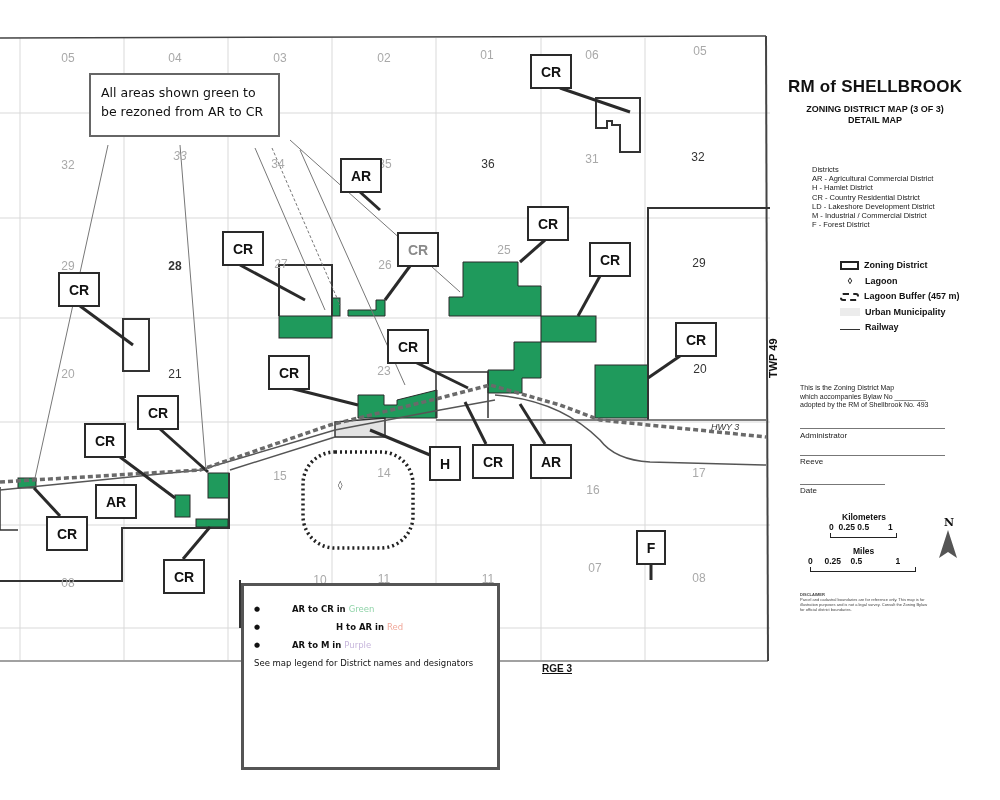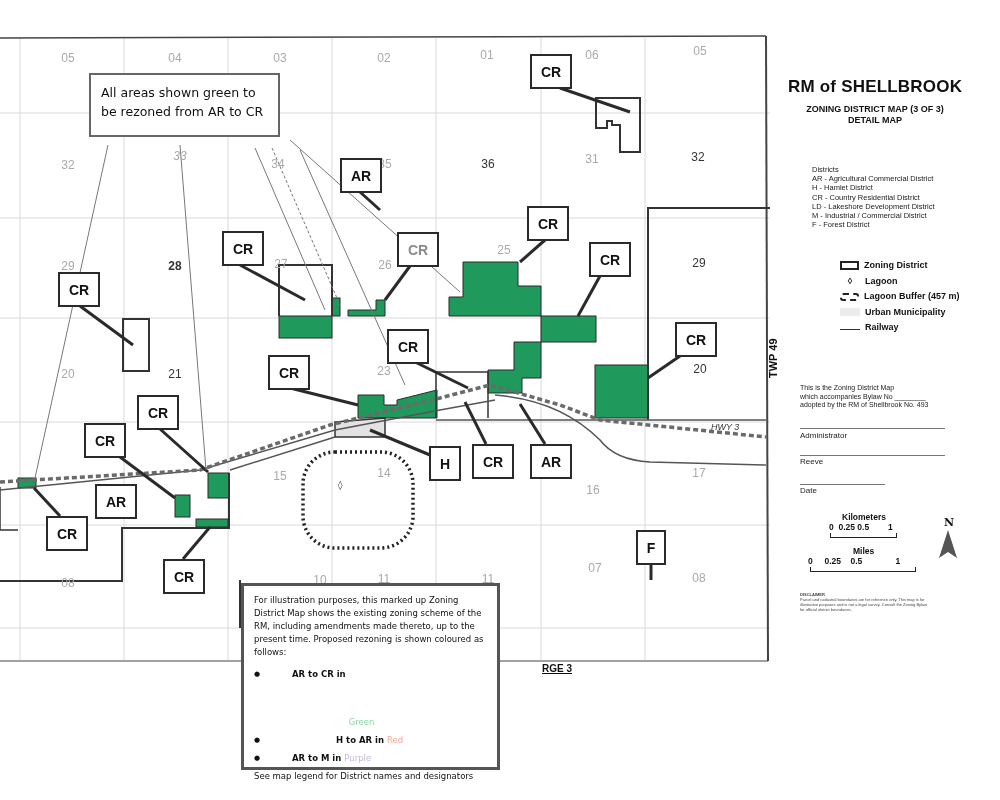--- a/index.html
+++ b/index.html
@@ -193,27 +193,26 @@
     <div class="callout" style="left: 163px; top: 559px; width: 42px; height: 35px;">CR</div>
     <div class="callout" style="left: 636px; top: 530px; width: 30px; height: 35px;">F</div>
   </div>
 
 <div class="note-box" style="left:89px;top:73px;width:191px;height:64px;border-color:#666;padding:8px 0 0 10px;font-size:12.5px;line-height:19px;">
   <div>All areas shown green to</div>
   <div>be rezoned from AR to CR</div>
 </div>
 
 <div class="note-box" style="left:241px;top:583px;width:259px;height:187px;border-width:3px;padding:8px 8px 0 10px;font-size:8.5px;line-height:13px;">
-  <div>For illustration purposes, this marked up Zoning District Map shows the existing zoning scheme of the RM, including amendments made thereto, up to the present time. Proposed rezoning is shown coloured as follows:</div>
   <div style="height:9px"></div>
   <div id="note-bullets">
       <div style="display: flex; margin-bottom: 5px;">
         <span style="width: 38px; font-size: 7px;">●</span>
         <span style="font-weight: bold; white-space: pre;">AR to CR in </span>
-        <span style="color: rgb(143, 211, 168); margin-top: 48px;">Green</span>
+        <span style="color: rgb(143, 211, 168);">Green</span>
       </div>
       <div style="display: flex; margin-bottom: 5px;">
         <span style="width: 38px; font-size: 7px;">●</span>
         <span style="font-weight: bold; white-space: pre; padding-left: 44px;">H to AR in </span>
         <span style="color: rgb(240, 168, 154);">Red</span>
       </div>
       <div style="display: flex; margin-bottom: 5px;">
         <span style="width: 38px; font-size: 7px;">●</span>
         <span style="font-weight: bold; white-space: pre;">AR to M in </span>
         <span style="color: rgb(199, 182, 220);">Purple</span>

